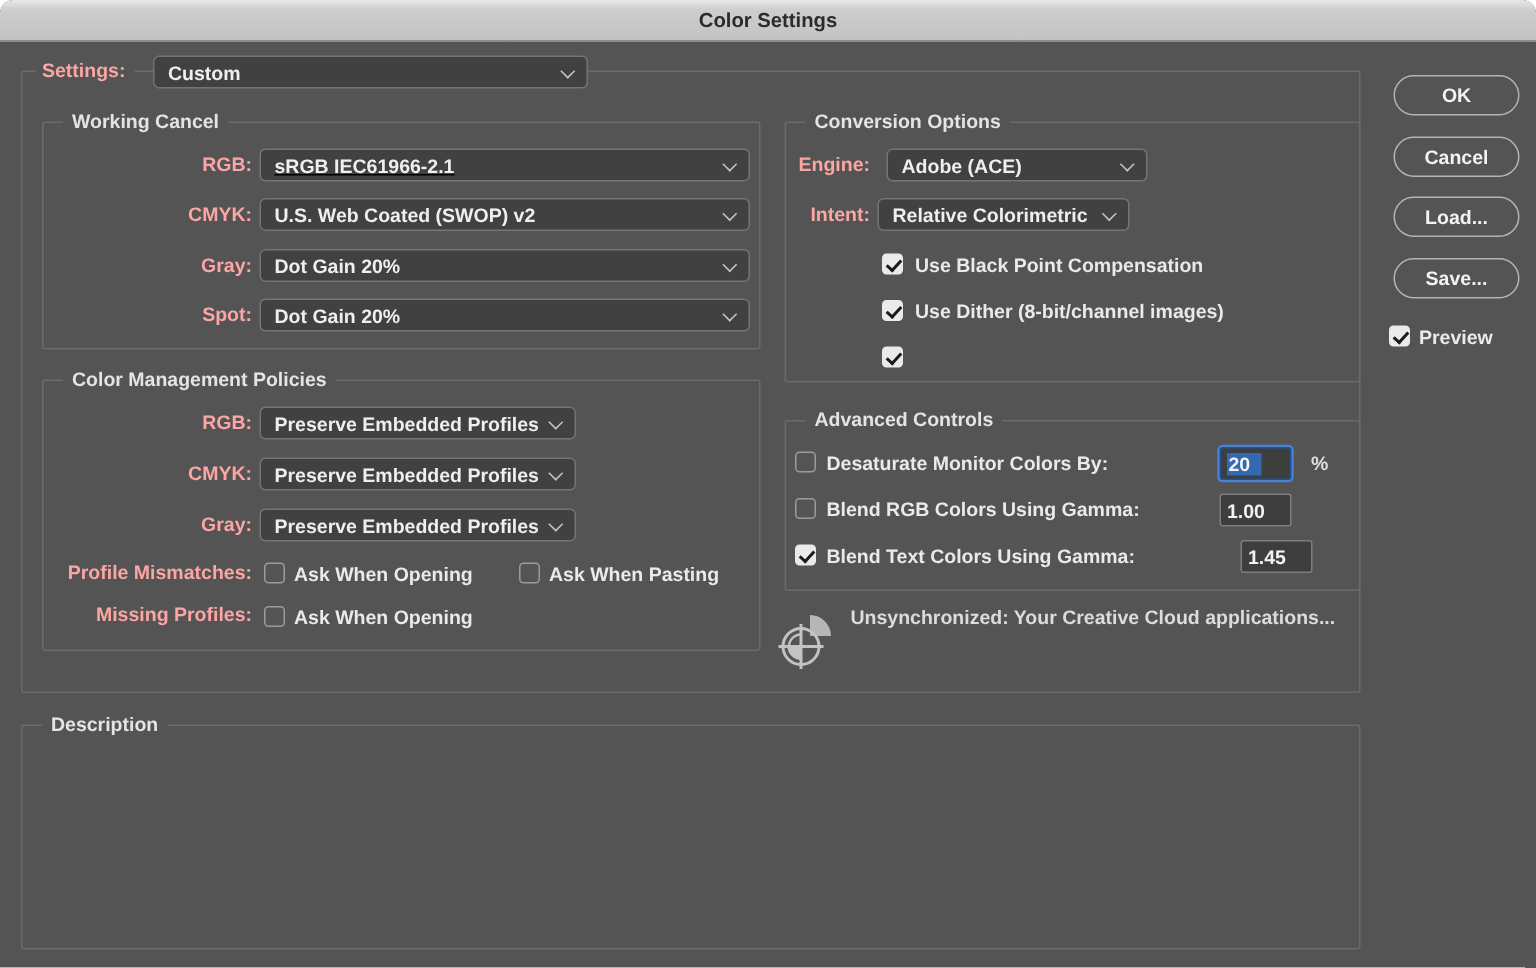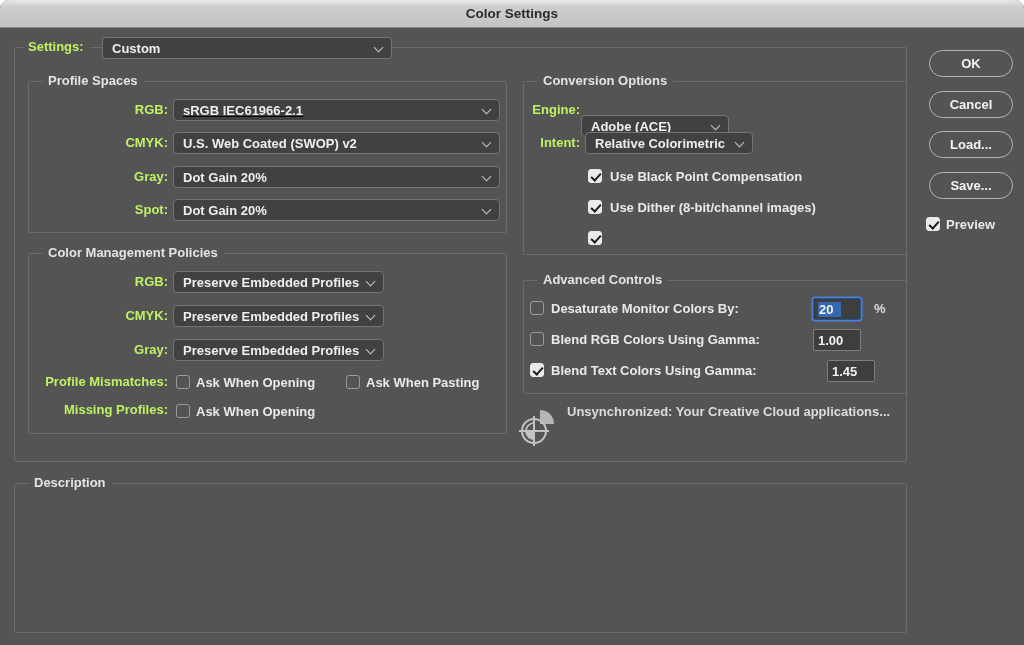--- a/index.html
+++ b/index.html
@@ -16,21 +16,21 @@
     display:flex;align-items:center;justify-content:center;
   }
   .titlebar .title{color:#2b2b2b;font-size:13.5px;font-weight:600;}
   
   .group{position:absolute;border:1px solid #6b6b6b;border-radius:2px;}
   .group-title{
     position:absolute;top:-9px;left:13px;background:#545454;padding:0 6px;
     color:#e4e4e4;font-size:13px;font-weight:600;white-space:nowrap;
   }
   
-  .lbl{position:absolute;color:#bef264;font-size:13px;font-weight:600;
+  .lbl{position:absolute;color:#fca5a5;font-size:13px;font-weight:600;
        text-align:right;white-space:nowrap;line-height:22px;height:22px;}
   
   .dropdown{
     position:absolute;height:22px;background:#414141;border:1px solid #747474;
     border-radius:4px;box-sizing:border-box;display:flex;align-items:center;
     padding:0 24px 0 9px;cursor:default;
   }
   .dropdown .val{color:#efefef;font-size:13px;font-weight:600;white-space:nowrap;}
   .chev{
     position:absolute;right:9px;top:6px;width:6px;height:6px;
@@ -84,21 +84,21 @@
 
   <div class="group" style="left:14px;top:47px;width:891px;height:413px;"></div>
 
   <span class="lbl" style="left:24px;top:36px;background:#545454;padding:0 6px 0 4px;text-align:left;">Settings:</span>
   <div class="dropdown" style="left:102px;top:37px;width:290px;">
     <span class="val">Custom</span>
     <span class="chev"></span>
   </div>
 
   <div class="group" style="left:28px;top:81px;width:477px;height:150px;">
-    <span class="group-title">Profile Spaces</span>
+    <span class="group-title">Working Cancel</span>
 
     <span class="lbl" style="left:0;top:17px;width:139px;">RGB:</span>
     <div class="dropdown" style="left:144px;top:17px;width:327px;text-decoration:underline;">
       <span class="val">sRGB IEC61966-2.1</span>
       <span class="chev"></span>
     </div>
 
     <span class="lbl" style="left:0;top:50px;width:139px;">CMYK:</span>
     <div class="dropdown" style="left:144px;top:50px;width:327px;">
       <span class="val">U.S. Web Coated (SWOP) v2</span>
@@ -147,21 +147,21 @@
 
     <span class="lbl" style="left:0;top:145px;width:139px;">Missing Profiles:</span>
     <div class="checkbox" style="left:147px;top:150px;"></div>
     <span class="cb-lbl" style="left:167px;top:150px;">Ask When Opening</span>
   </div>
 
   <div class="group" style="left:523px;top:81px;width:382px;height:172px;">
     <span class="group-title">Conversion Options</span>
 
     <span class="lbl" style="left:0;top:17px;width:56px;">Engine:</span>
-    <div class="dropdown" style="left:57px;top:17px;width:148px;margin-top:16px;">
+    <div class="dropdown" style="left:67px;top:17px;width:174px;">
       <span class="val">Adobe (ACE)</span>
       <span class="chev"></span>
     </div>
 
     <span class="lbl" style="left:0;top:50px;width:56px;">Intent:</span>
     <div class="dropdown" style="left:61px;top:50px;width:168px;align-items:center;">
       <span class="val">Relative Colorimetric</span>
       <span class="chev"></span>
     </div>
 

